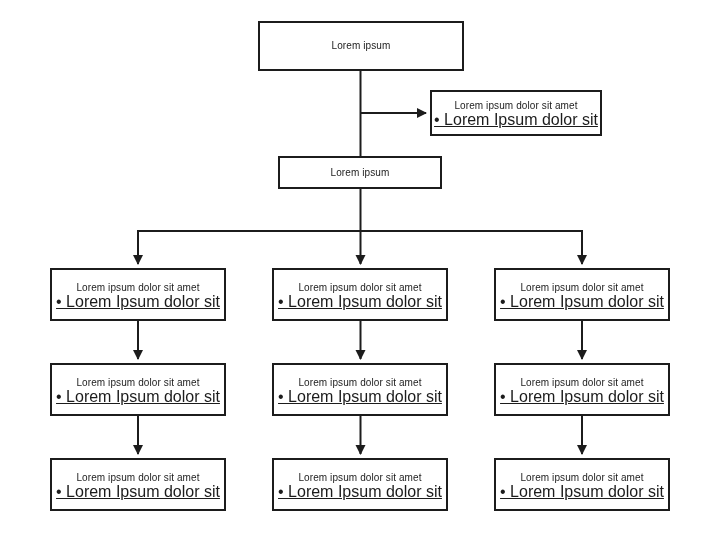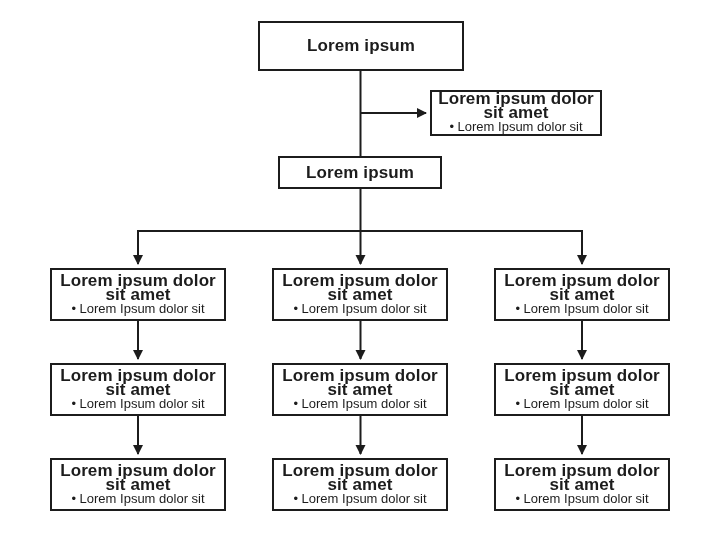--- a/index.html
+++ b/index.html
@@ -27,32 +27,33 @@
     border: 2px solid #1c1c1c;
     display: flex;
     flex-direction: column;
     justify-content: center;
     align-items: center;
     text-align: center;
     z-index: 1;
   }
 
   .box .title {
-    font-size: 17px;
-    font-weight: 700;
+    font-size: 10px;
+    font-weight: 400;
     color: #1c1c1c;
     line-height: 14px;
     letter-spacing: 0.1px;
   }
 
   .box .bullet {
-    font-size: 13px;
+    font-size: 16px;
     font-weight: 400;
     color: #1c1c1c;
     line-height: 14px;
+    text-decoration: underline;
   }
 
   .root-box   { left: 258px; top: 21px;  width: 206px; height: 50px; }
   .anno-box   { left: 430px; top: 90px;  width: 172px; height: 46px; }
   .parent-box { left: 278px; top: 156px; width: 164px; height: 33px; }
 
   .leaf { width: 176px; height: 53px; }
   .col-1 { left: 50px; }
   .col-2 { left: 272px; }
   .col-3 { left: 494px; }

